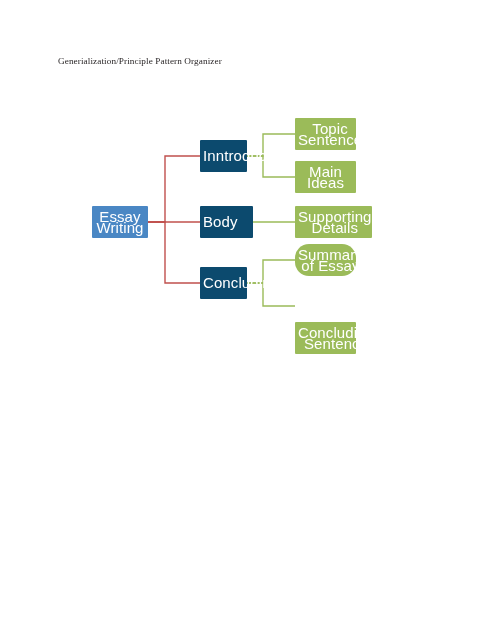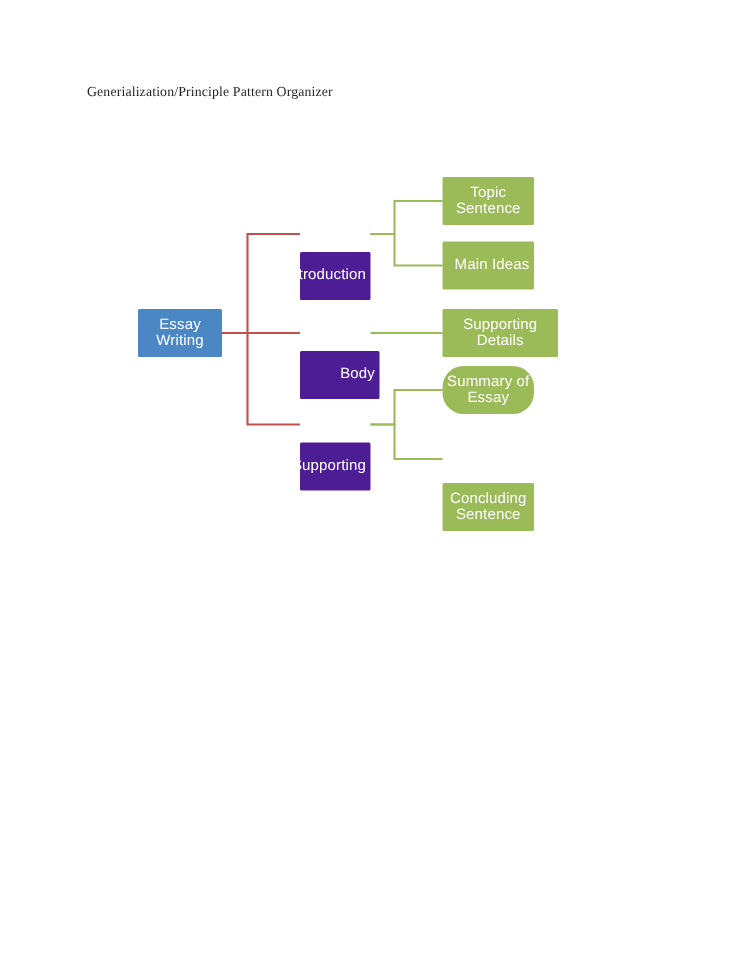--- a/index.html
+++ b/index.html
@@ -43,31 +43,31 @@
     left: 0;
     top: 0;
     width: 300px;
     height: 235px;
   }
   .node {
     position: absolute;
     box-sizing: border-box;
     display: flex;
     align-items: center;
-    justify-content: flex-end;
+    justify-content: flex-start;
     text-align: center;
     color: #ffffff;
-    font-size: 10px;
+    font-size: 15px;
     line-height: 11.5px;
     letter-spacing: 0.1px;
     padding: 2px 3px;
     border-radius: 1px;
   }
   .node.blue  { background: #4a87c4; }
-  .node.red   { background: #4c1d95; margin-top: 28px; }
+  .node.red   { background: #0c4a6e; }
   .node.green { background: #9bbb59; }
 </style>
 </head>
 <body>
 
 <div class="page">
 
   <div class="doc-title">Generialization/Principle Pattern Organizer</div>
 
   <div class="diagram">
@@ -93,21 +93,21 @@
 
     <div class="node red" style="left:115px; top:35px; width:47px; height:32px;">
       <span>Inntroduction</span>
     </div>
 
     <div class="node red" style="left:115px; top:101px; width:53px; height:32px;">
       <span>Body</span>
     </div>
 
     <div class="node red" style="left:115px; top:162px; width:47px; height:32px;">
-      <span>Supporting</span>
+      <span>Concluding</span>
     </div>
 
     <div class="node green" style="left:210px; top:13px; width:61px; height:32px;">
       <span>Topic Sentence</span>
     </div>
 
     <div class="node green" style="left:210px; top:56px; width:61px; height:32px;">
       <span>Main Ideas</span>
     </div>
 

